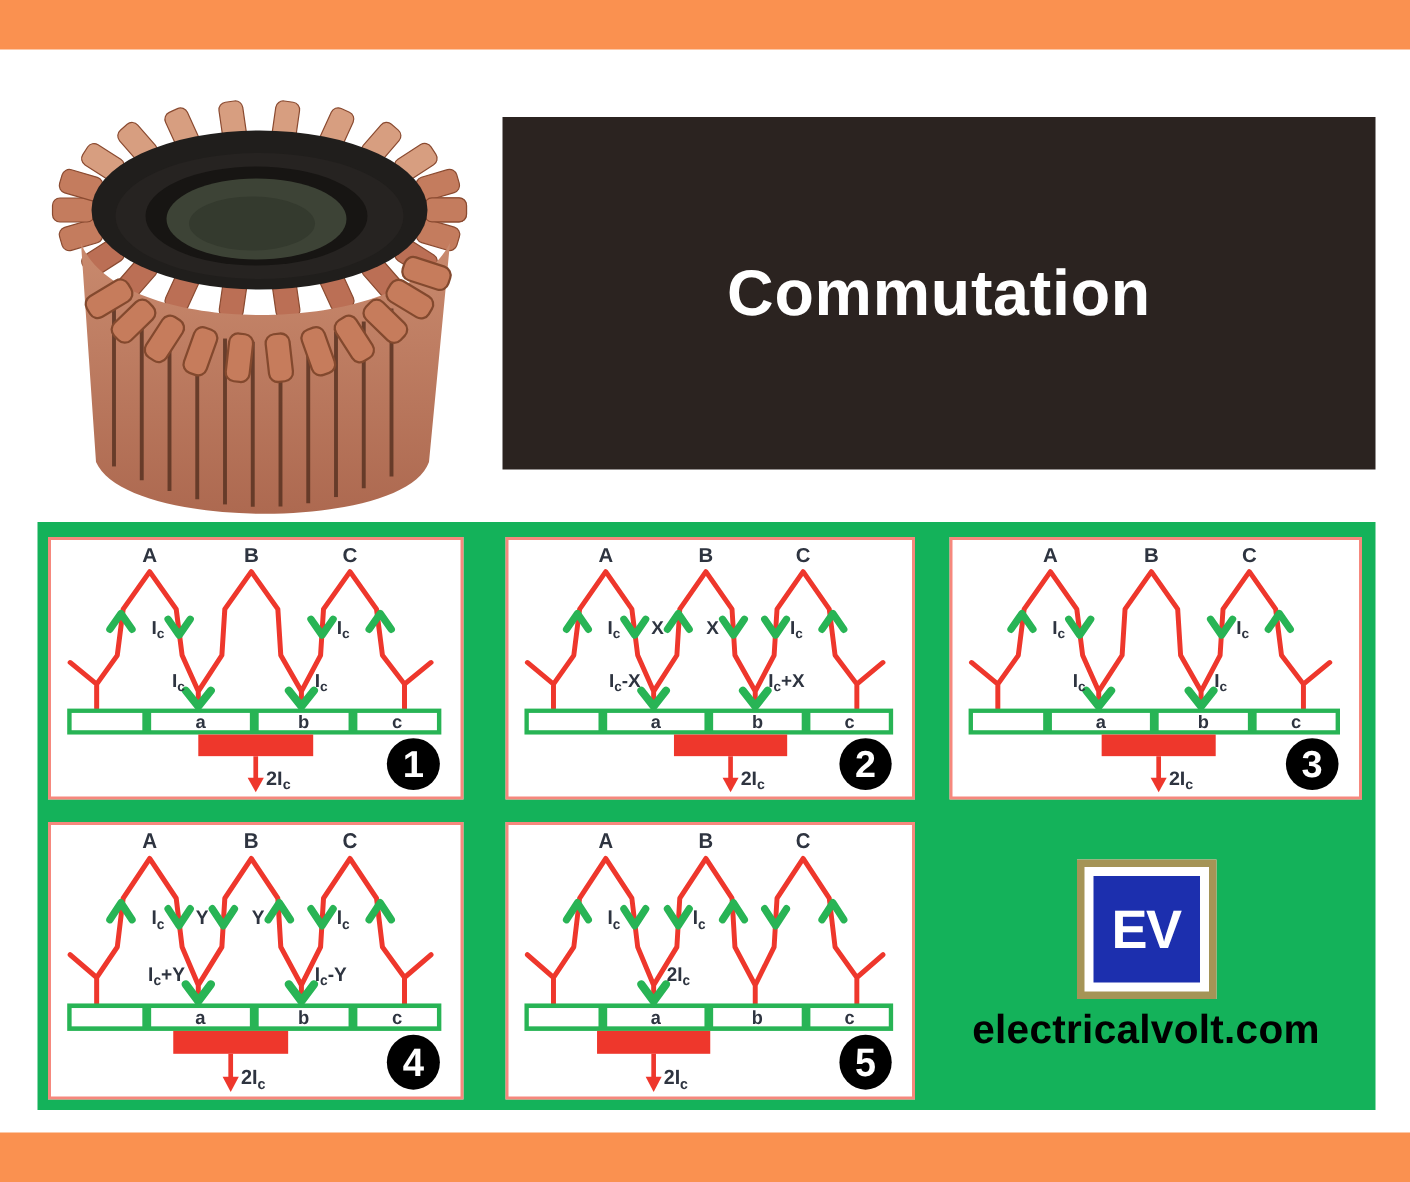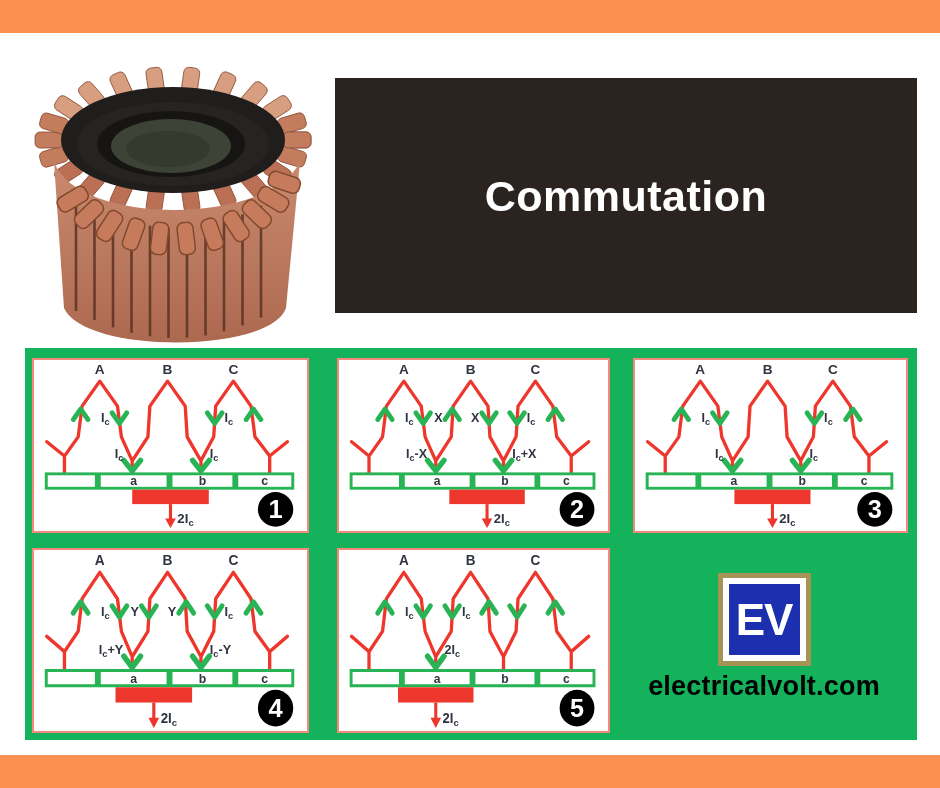--- a/index.html
+++ b/index.html
@@ -22,21 +22,21 @@
   .p0{left:7px;top:10px;width:277px;height:175px;}
   .p1{left:312px;top:10px;width:273px;height:175px;}
   .p2{left:608px;top:10px;width:275px;height:175px;}
   .p3{left:7px;top:200px;width:277px;height:185px;}
   .p4{left:312px;top:200px;width:273px;height:185px;}
   .logo-area{position:absolute;left:589px;top:225px;width:300px;height:160px;
              display:flex;flex-direction:column;align-items:center;}
   .ev-badge{width:93px;height:93px;box-sizing:border-box;border:5px solid var(--tan);
             background:#ffffff;padding:6px;}
   .ev-blue{width:100%;height:100%;background:var(--blue);display:flex;align-items:center;justify-content:center;
-           color:#ffffff;font-weight:bold;font-size:44px;letter-spacing:-1px;}
+           color:#ffffff;font-weight:bold;font-size:36px;letter-spacing:-1px;}
   .site{margin-top:5px;color:#000000;font-weight:bold;font-size:27px;letter-spacing:.2px;}
 </style>
 </head>
 <body>
 
 <div class="canvas">
   <div class="bar top"></div>
 
   <svg class="photo" id="photo" viewBox="0 0 302 284">
       <g transform="translate(279.0,78.0) rotate(-90.0)">

